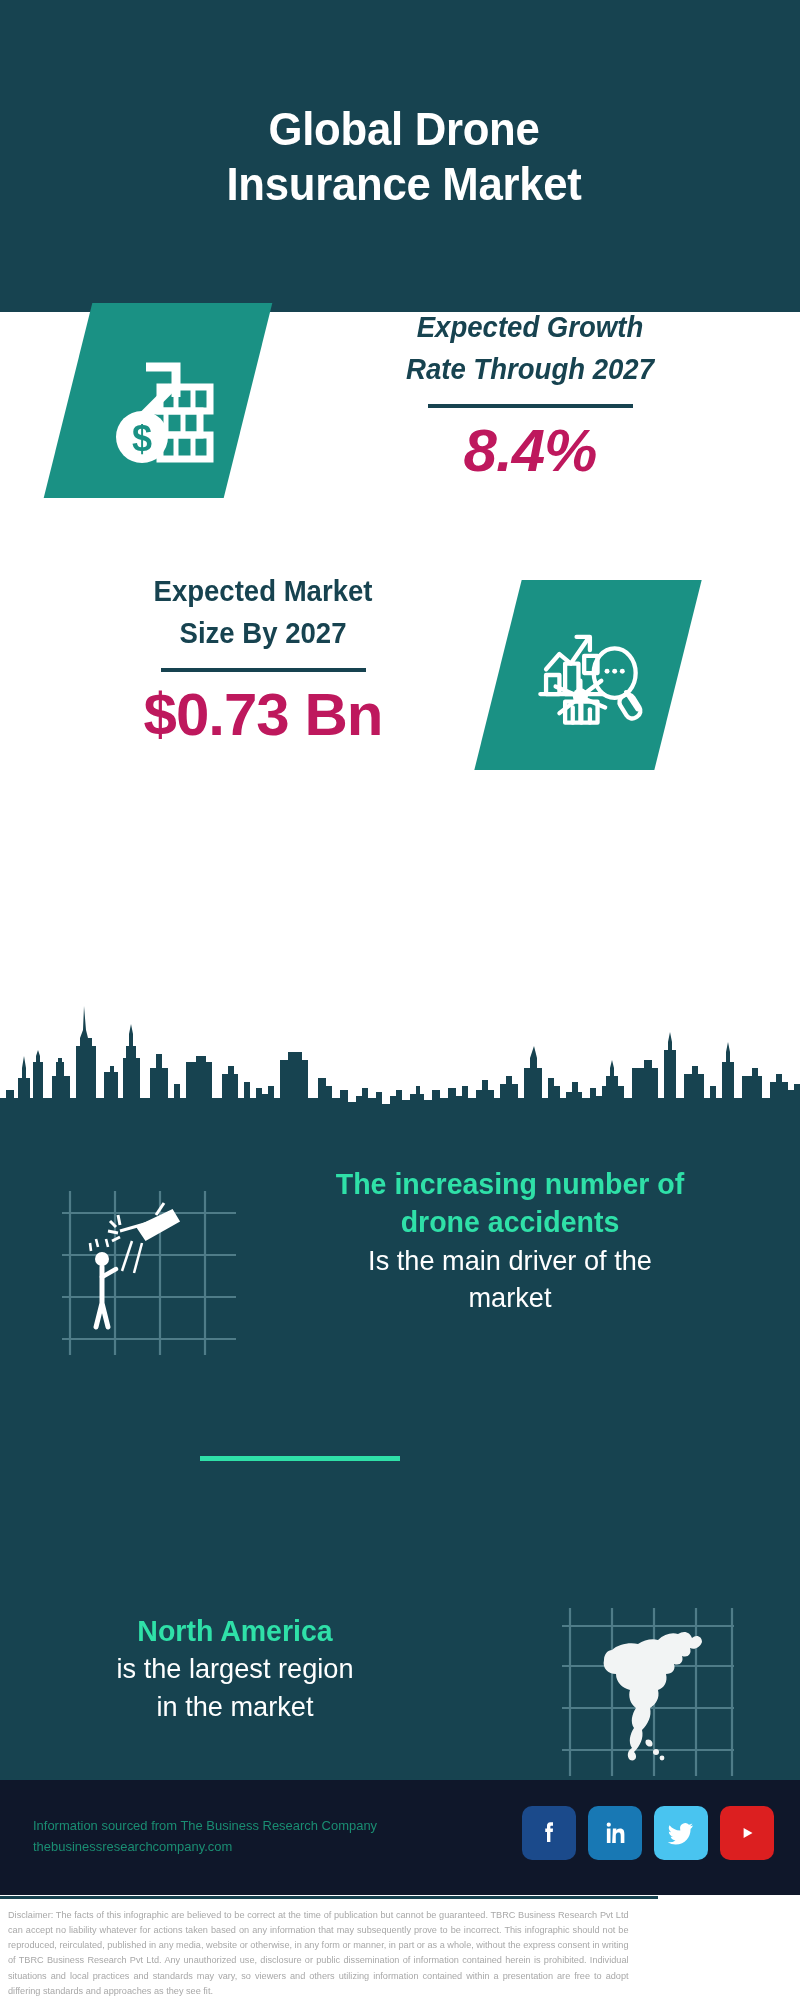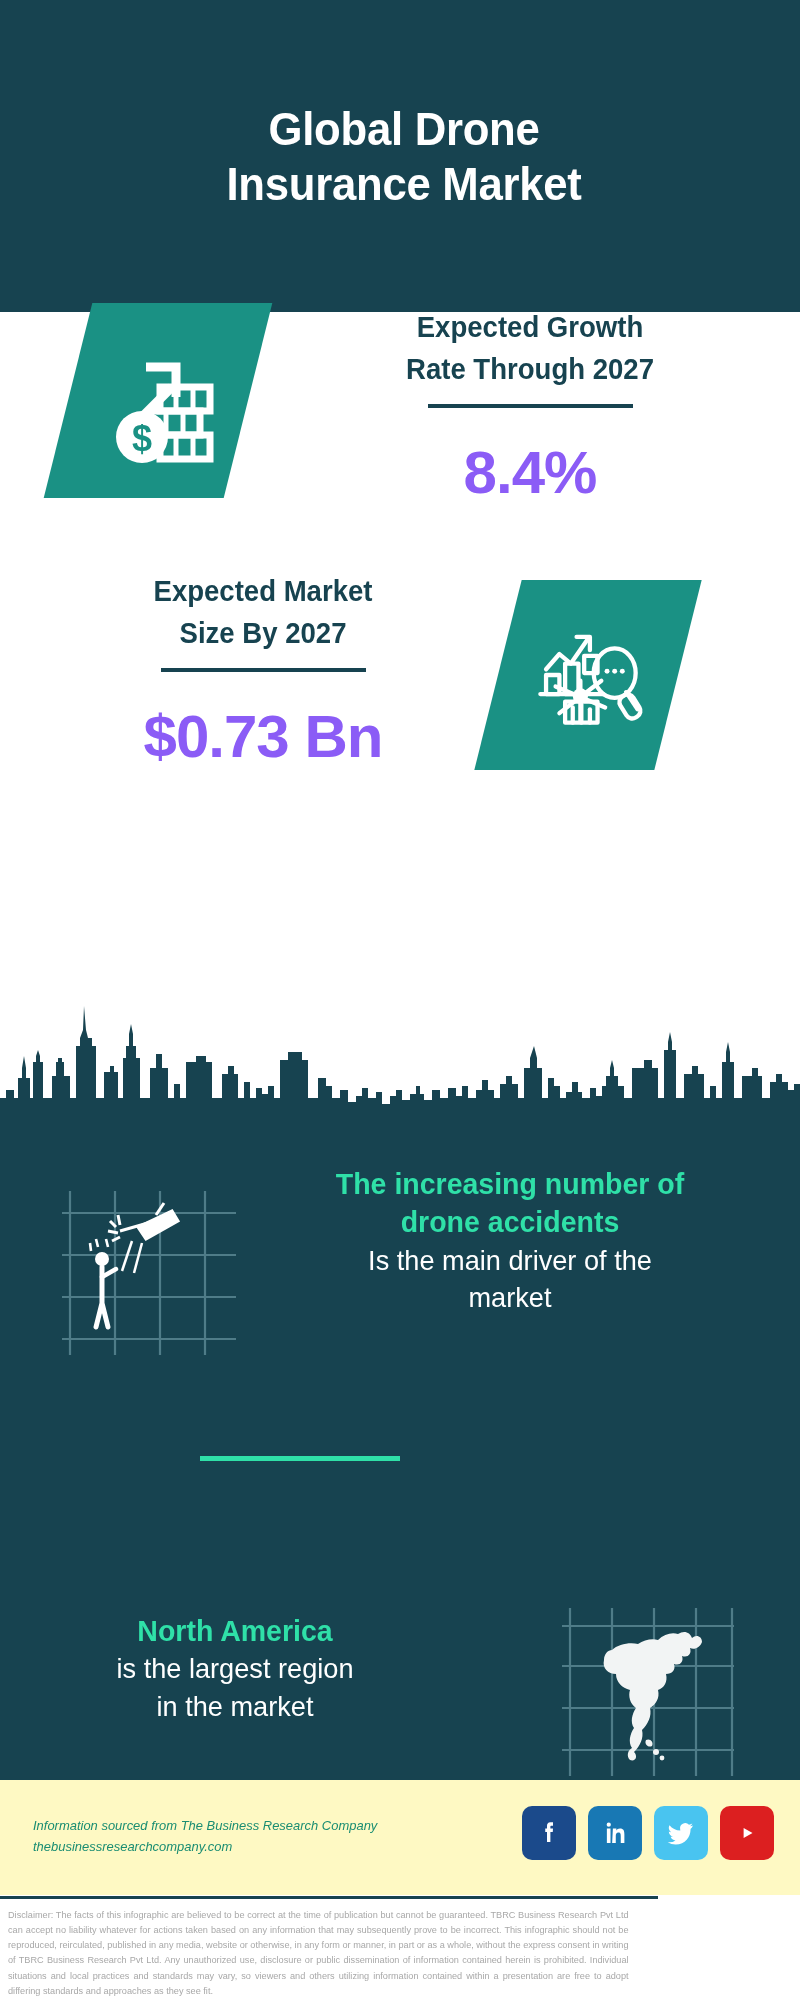--- a/index.html
+++ b/index.html
@@ -55,39 +55,40 @@
     background: #1a9184;
     transform: skewX(-14deg);
   }
   .badge1 { left: 68px; top: 5px; width: 180px; height: 195px; }
 
   .stat1-text {
     position: absolute;
     left: 290px; top: 8px;
     width: 480px;
     text-align: center;
+    font-style: italic;
   }
   .stat-label {
     color: #174350;
     font-size: 29px;
     font-weight: bold;
     line-height: 1.45;
     transform: scaleX(0.95);
   }
   .divider-dark {
     width: 205px;
     height: 4px;
     background: #174350;
     margin: 14px auto 0;
   }
   .stat-value {
-    color: #8b5cf6;
+    color: #be185d;
     font-size: 60px;
     font-weight: bold;
-    margin-top: 30px;
+    margin-top: 8px;
     letter-spacing: -1px;
   }
 
   
   .stat2 {
     position: absolute;
     top: 565px; left: 8px;
     width: 800px;
     height: 230px;
   }
@@ -180,23 +181,22 @@
     text-align: center;
   }
   .region-grid { left: 560px; top: -8px; width: 175px; height: 175px; }
 
   
   .footer {
     position: absolute;
     left: 0; top: 1778px;
     width: 800px;
     height: 117px;
-    background: #fef9c3;
+    background: #0f172a;
     border-top: 2px solid #174350;
-    font-style: italic;
   }
   .footer-source {
     position: absolute;
     left: 33px; top: 36px;
     color: #1a8d72;
     font-size: 13.5px;
     line-height: 1.55;
     transform: scaleX(0.96);
     transform-origin: left center;
   }

